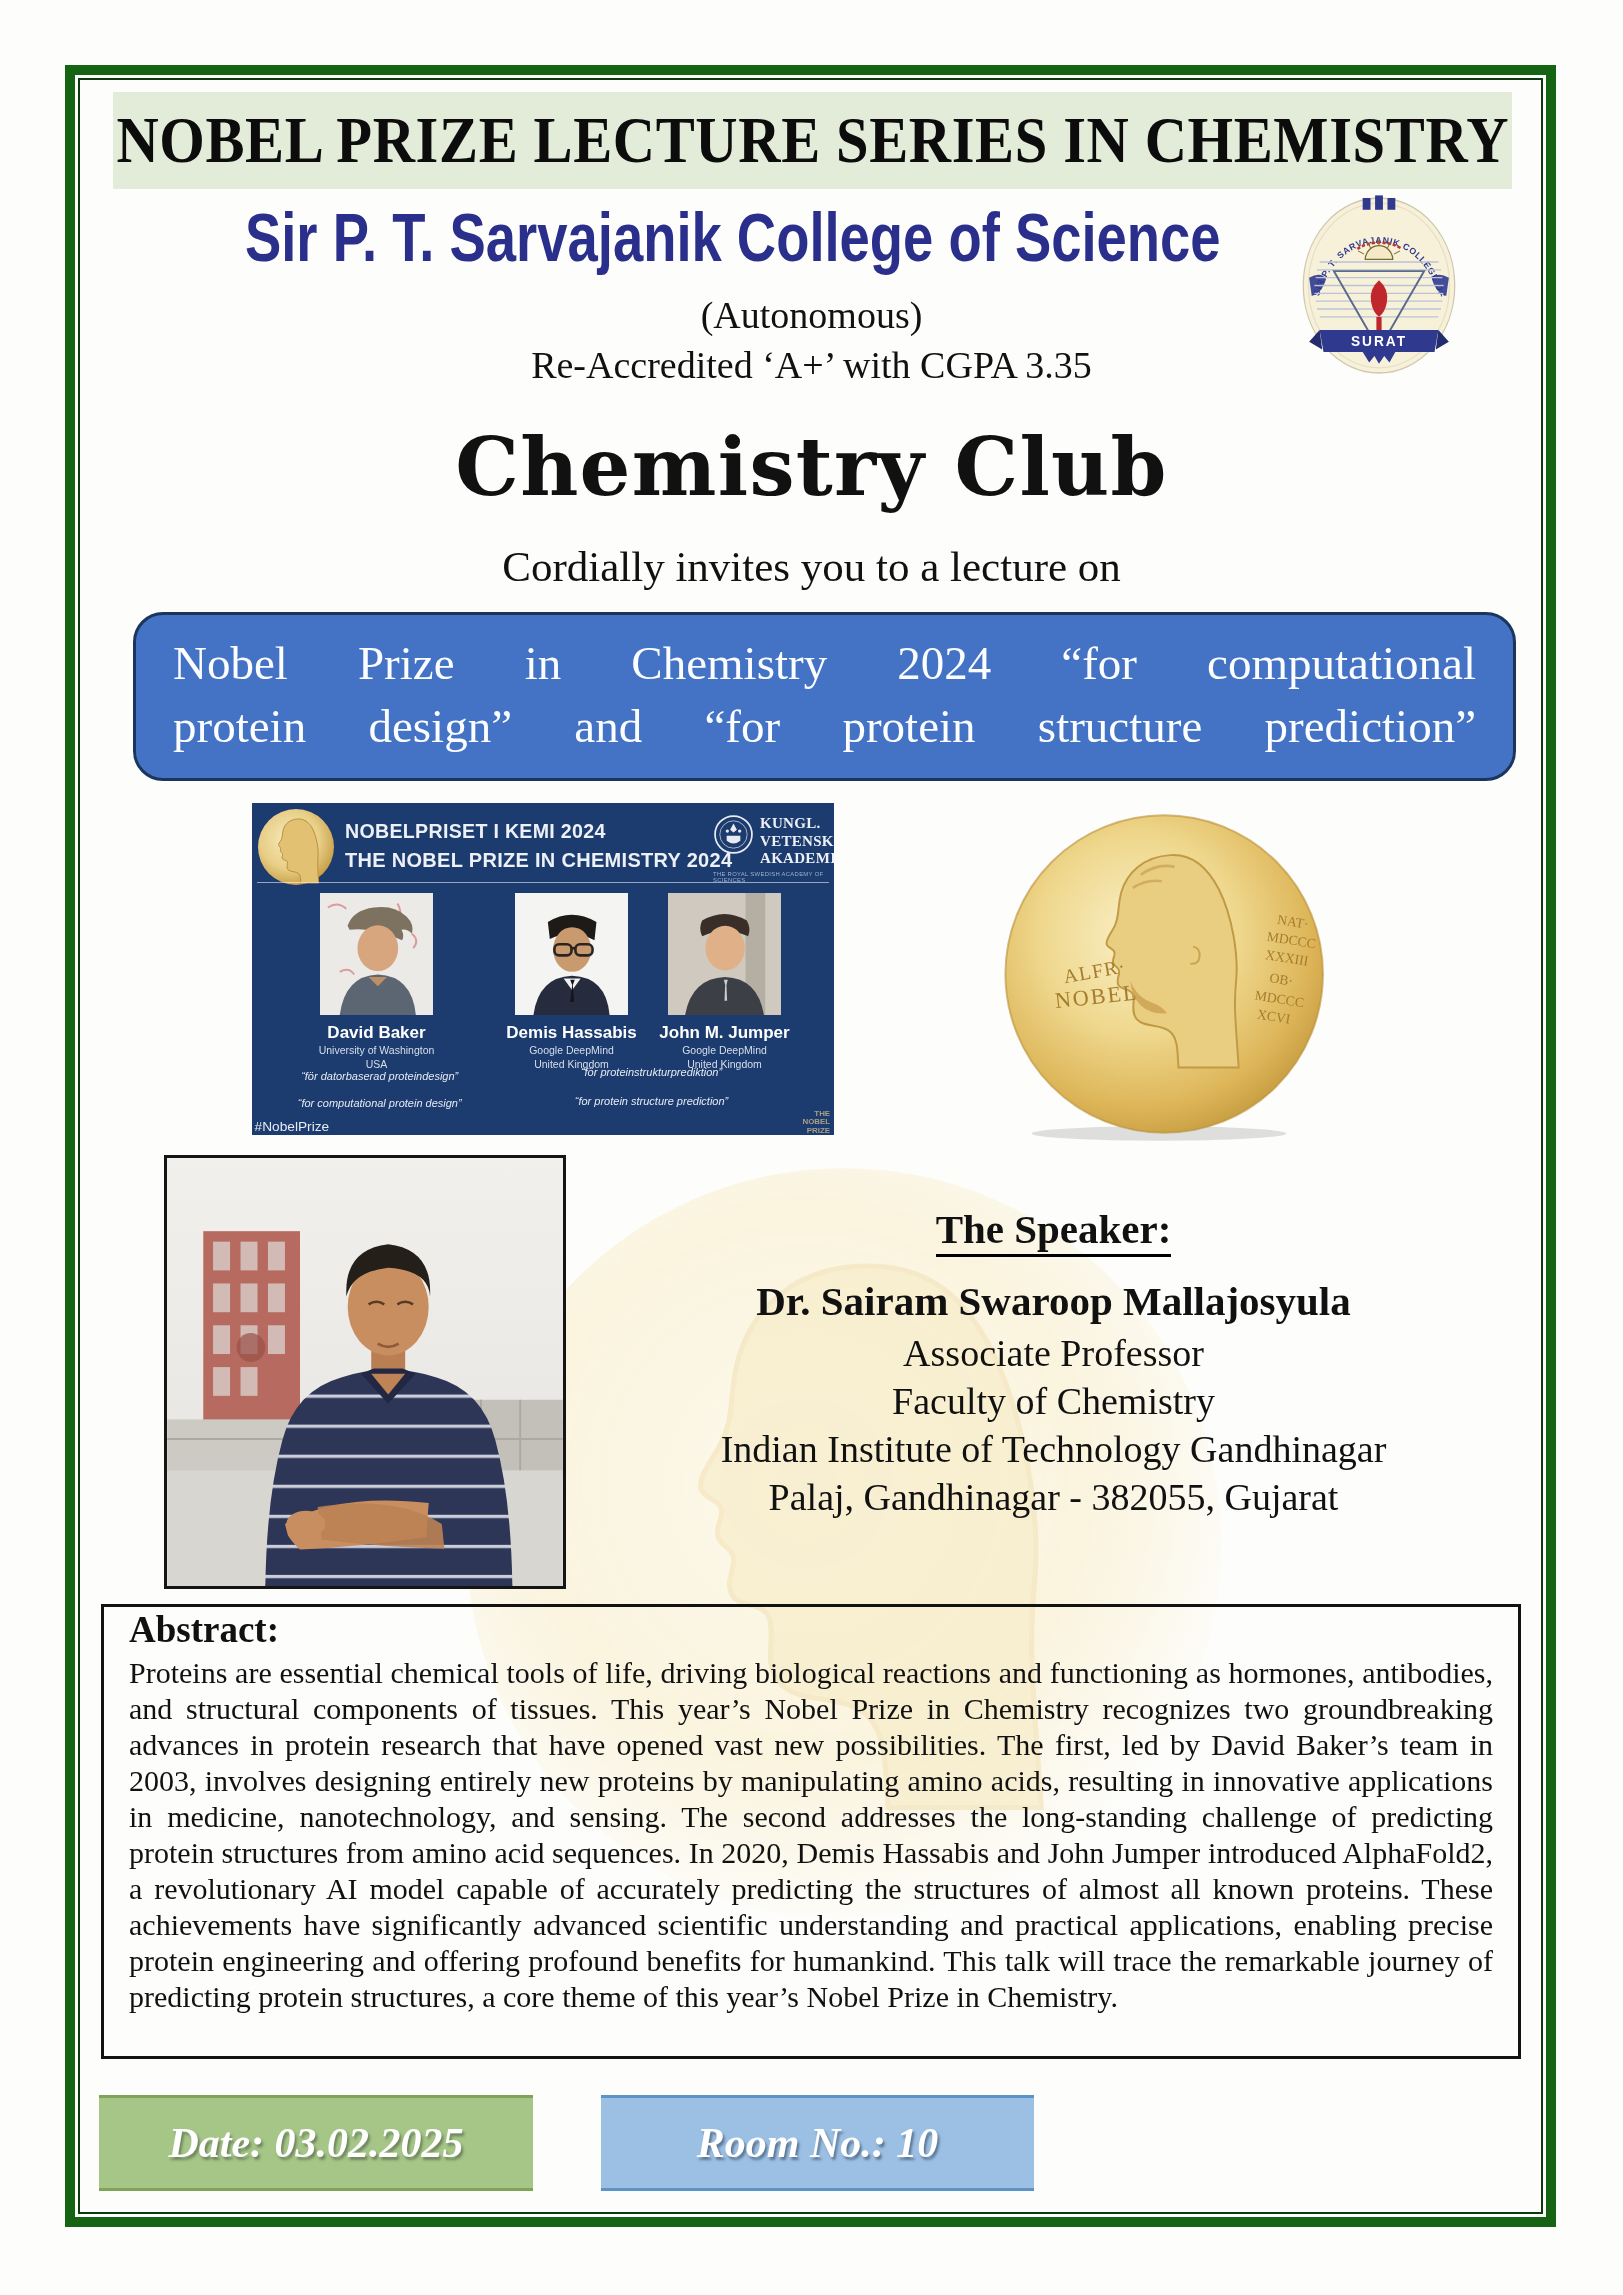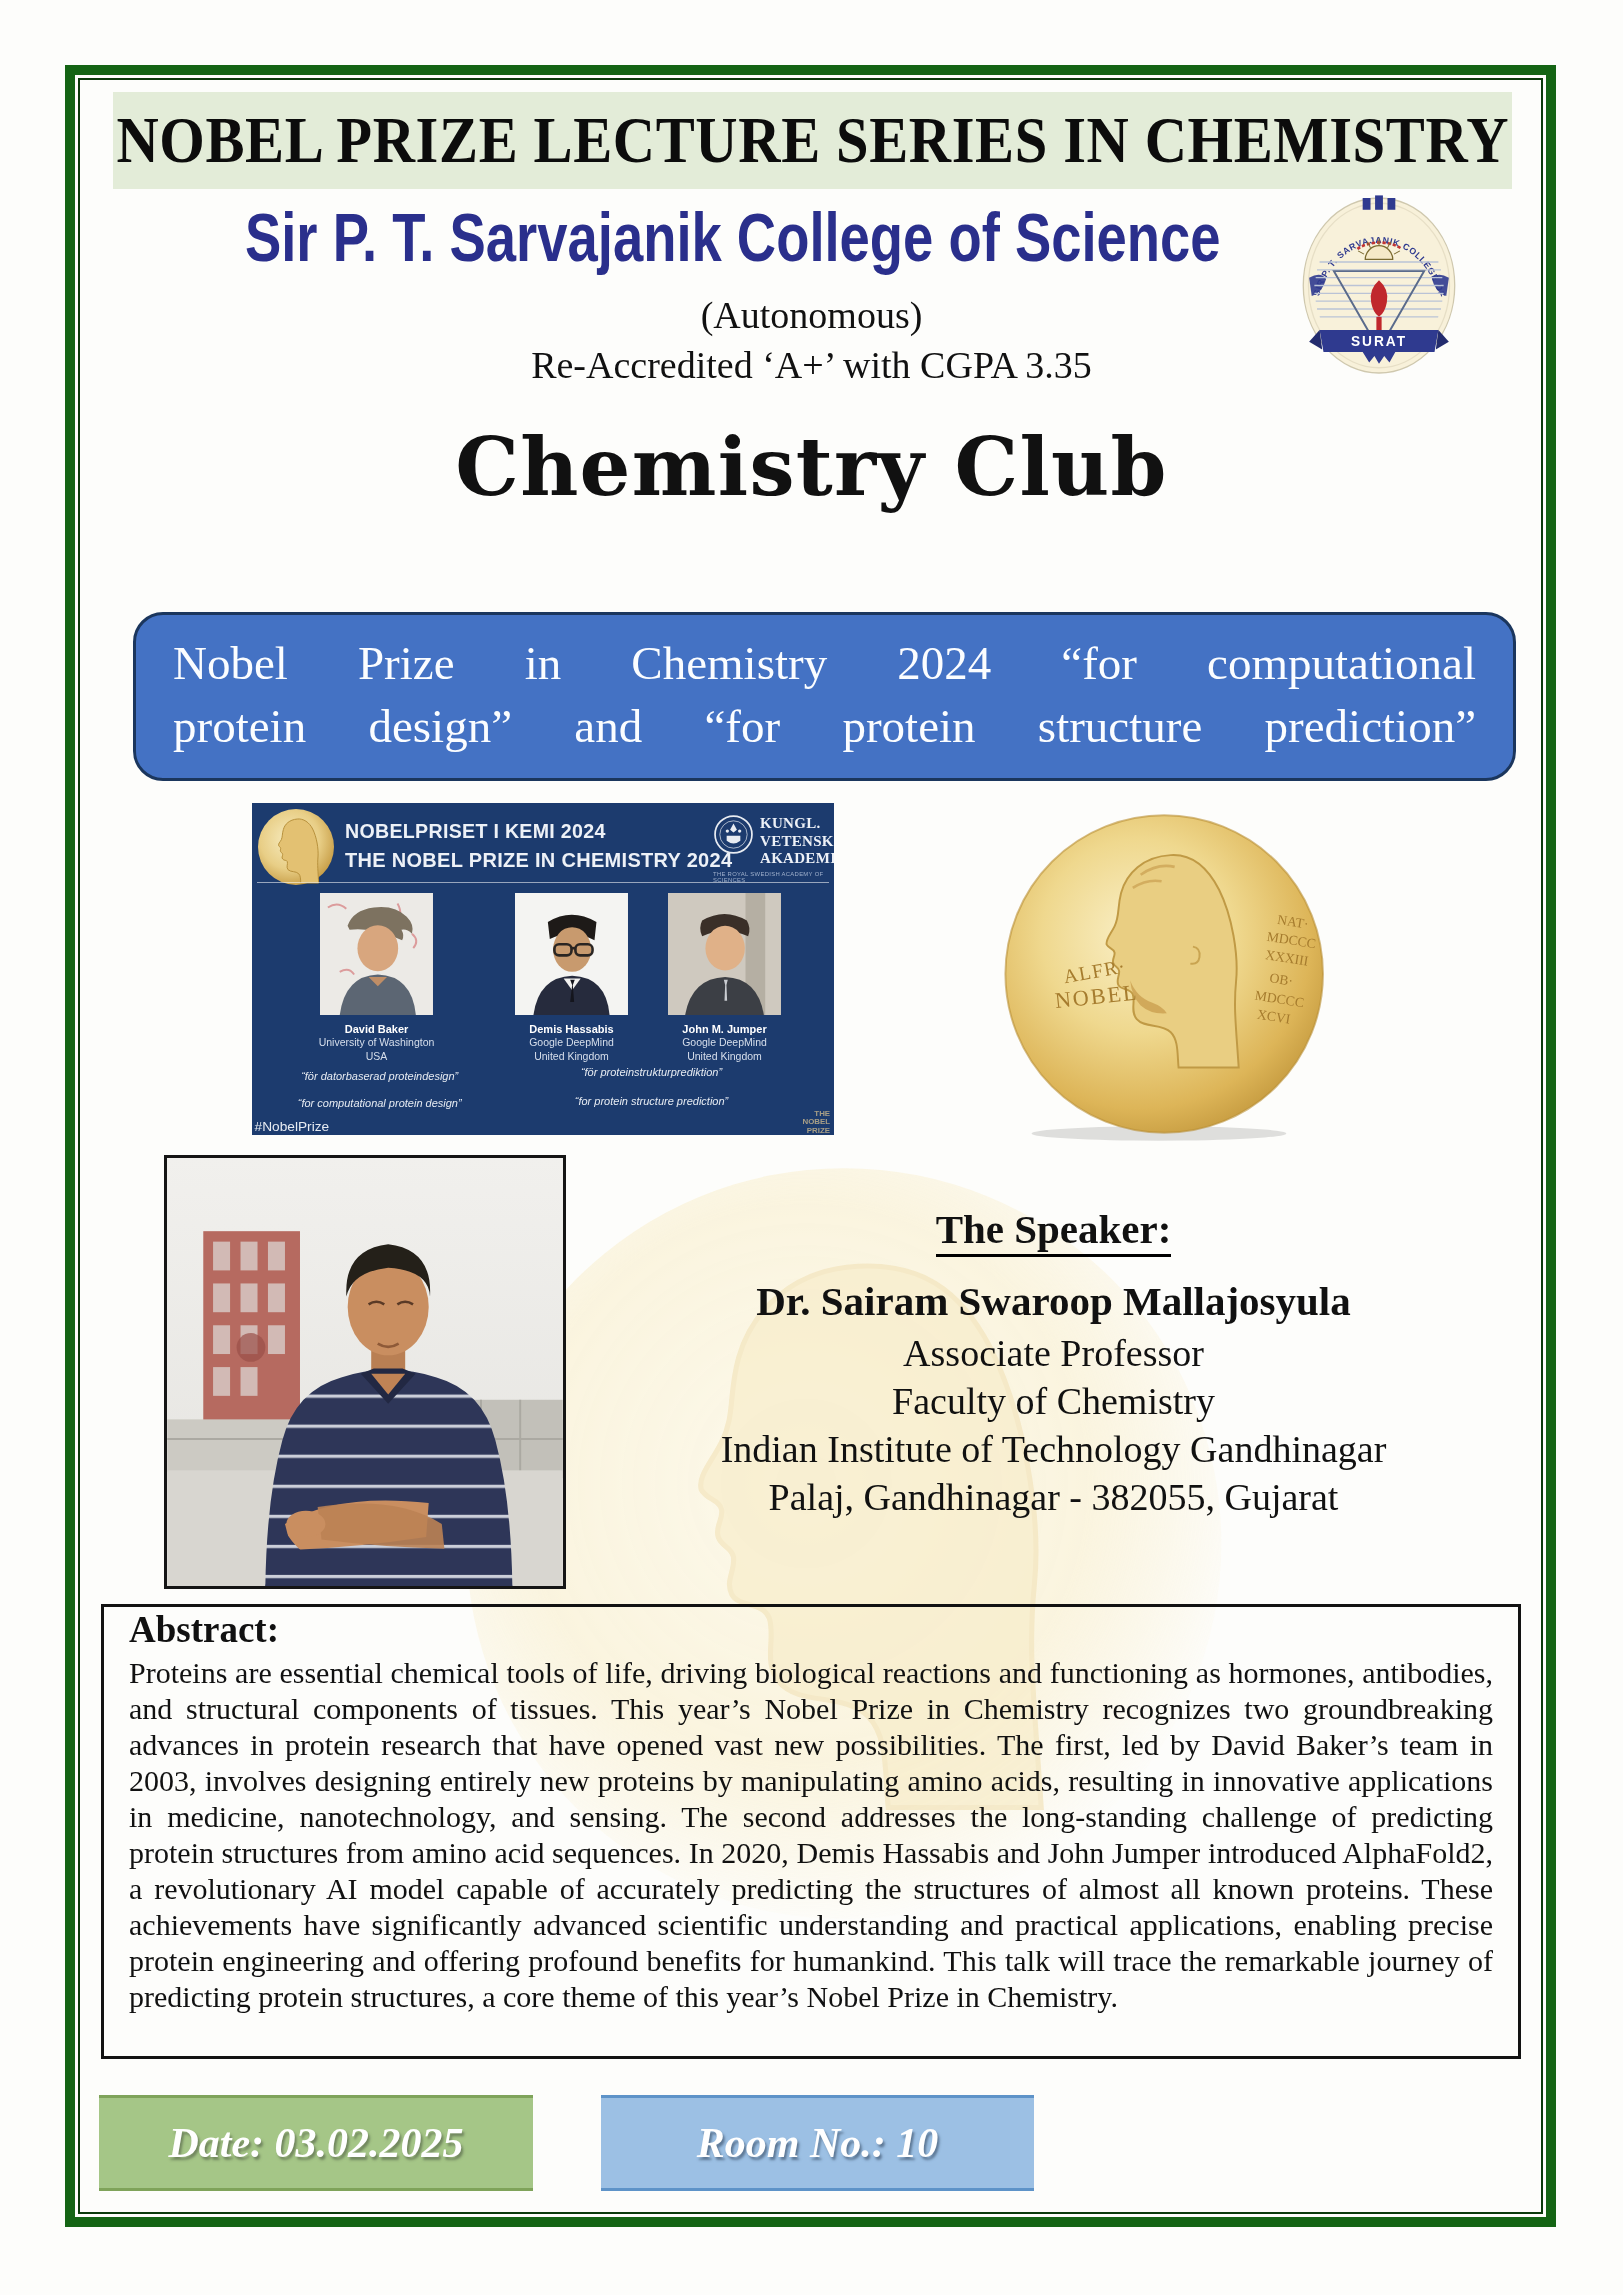--- a/index.html
+++ b/index.html
@@ -50,21 +50,21 @@
     font-family:"Liberation Sans",sans-serif;font-weight:600;font-size:19.6px;letter-spacing:0.3px;}
   .np-title .t2{font-size:20px;margin-top:5.9px;}
   .np-seal{position:absolute;left:461px;top:10.5px;width:41px;height:41px;}
   .np-academy{position:absolute;left:508px;top:11.8px;color:var(--nobel-text,#EDF1F7);
     font-family:"Liberation Serif",serif;font-weight:bold;font-size:15px;line-height:17.7px;letter-spacing:0.3px;}
   .np-academy-sub{position:absolute;left:461px;top:68px;width:118px;color:#9FB0CC;
     font-family:"Liberation Sans",sans-serif;font-size:5.9px;letter-spacing:0.3px;}
   .np-divider{position:absolute;left:5.2px;top:79px;width:572px;height:1.3px;background:rgba(255,255,255,.55);}
   .laureate{position:absolute;top:90px;width:157px;text-align:center;}
   .lportrait{width:113px;height:122px;margin:0 auto;overflow:hidden;}
-  .lname{margin-top:7.9px;color:#fff;font-family:"Liberation Sans",sans-serif;font-weight:bold;font-size:11px;}
+  .lname{margin-top:7.9px;color:#fff;font-family:"Liberation Sans",sans-serif;font-weight:bold;font-size:17px;}
   .laffil{color:#D7DFEC;font-family:"Liberation Sans",sans-serif;font-size:10.5px;line-height:14.4px;}
   .citation{position:absolute;width:275px;text-align:center;color:#E6EBF2;
     font-family:"Liberation Sans",sans-serif;font-style:italic;font-size:11px;}
   .hashtag{position:absolute;left:2.6px;bottom:1.3px;color:#E6EBF2;
     font-family:"Liberation Sans",sans-serif;font-size:13.7px;}
   .np-brand{position:absolute;right:3.9px;bottom:0px;text-align:right;color:#B7A989;opacity:.9;
     font-family:Liberation Sans, sans-serif;font-weight:bold;font-size:7.9px;line-height:8.5px;}
 
   
   .medal{left:1002px;top:812px;width:327px;height:330px;}
@@ -189,20 +189,21 @@
     <g>
       <path d="M30 208 L212 208 L206 242 L36 242 Z" fill="#2F3A8F"></path>
       <path d="M30 208 L14 226 L34 238 Z" fill="#232C6E"></path>
       <path d="M212 208 L228 226 L208 238 Z" fill="#232C6E"></path>
       <path d="M96 242 l10 16 8 -10 7 12 8 -12 8 10 9 -16 z" fill="#2F3A8F"></path>
       <text x="121" y="233" text-anchor="middle" font-family="Liberation Sans, sans-serif" font-size="21" font-weight="bold" fill="#FFFFFF" letter-spacing="3">SURAT</text>
     </g>
   </svg>
 
   <div class="layer club">Chemistry Club</div>
+  <div class="layer invite">Cordially invites you to a lecture on</div>
 
   <div class="layer title-box">
     <span class="tline">Nobel Prize in Chemistry 2024 “for computational</span>
     <span class="tline">protein design” and “for protein structure prediction”</span>
   </div>
 
   <div class="layer nobel">
     <svg class="np-medal" viewBox="0 0 120 120" aria-hidden="true">
       <defs>
         <radialGradient id="gsm" cx="42%" cy="40%" r="65%">

